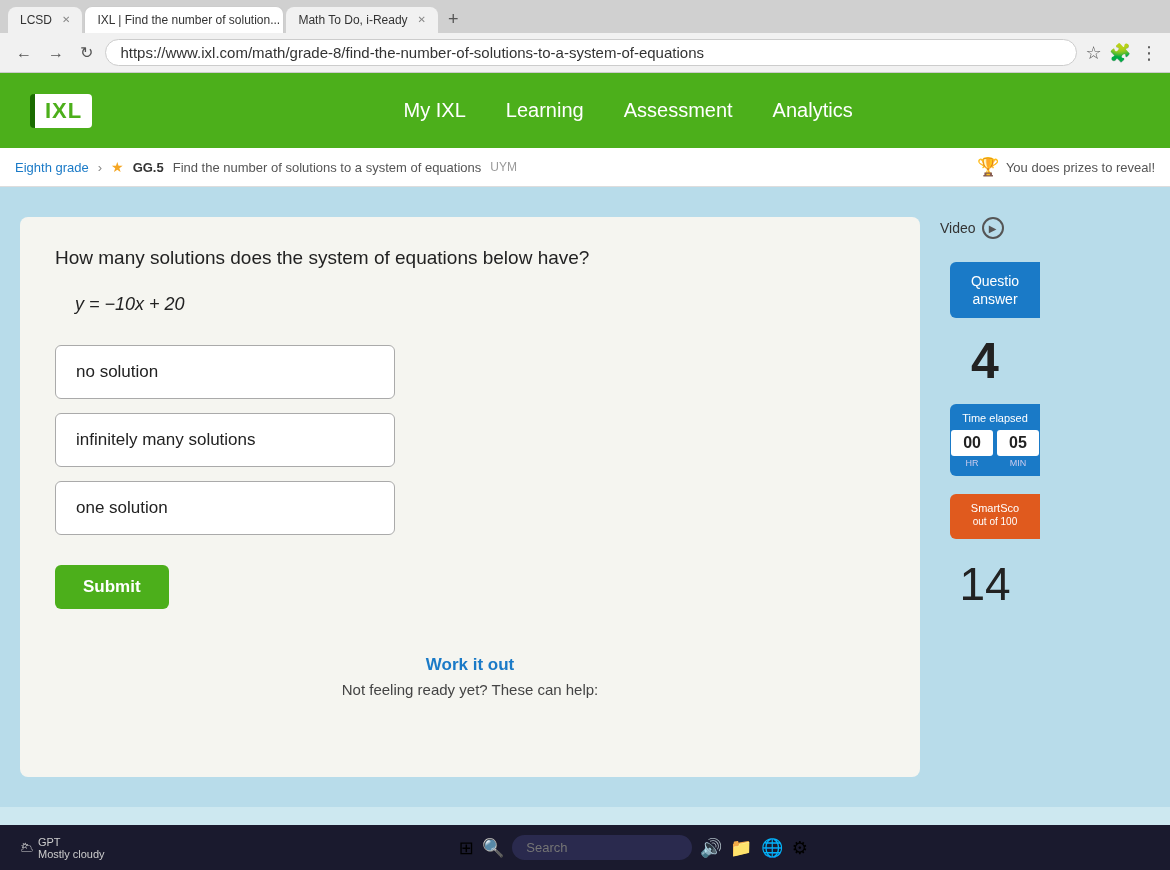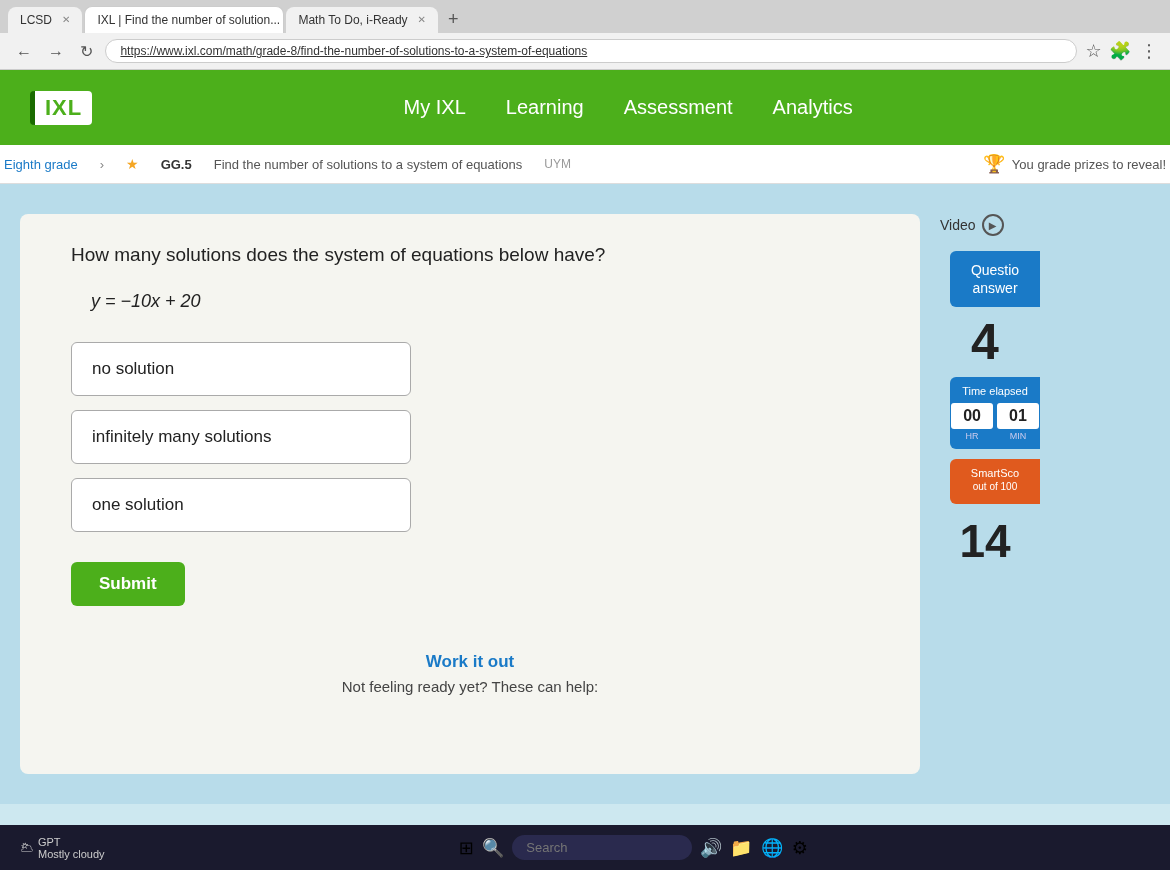--- a/index.html
+++ b/index.html
@@ -44,23 +44,22 @@
       background: #f1f1f1;
       gap: 8px;
     }
     .nav-btn { background: none; border: none; font-size: 16px; cursor: pointer; color: #555; padding: 2px 4px; }
     .url-box {
       flex: 1;
       background: #fff;
       border: 1px solid #ccc;
       border-radius: 20px;
       padding: 4px 14px;
-      font-size: 12px;
+      font-size: 15px;
       color: #333;
-      text-decoration: underline;
     }
 
     
     .ixl-header {
       background: #4caf1b;
       display: flex;
       align-items: center;
       padding: 0 30px;
       height: 75px;
       gap: 24px;
@@ -85,24 +84,24 @@
       color: #fff;
       font-size: 20px;
       font-weight: 500;
       cursor: pointer;
       text-decoration: none;
     }
 
     
     .breadcrumb-bar {
       background: #fff;
-      padding: 8px 4px;
-      display: flex;
-      align-items: center;
-      gap: 22px;
+      padding: 8px 15px;
+      display: flex;
+      align-items: center;
+      gap: 9px;
       font-size: 13px;
       color: #555;
       border-bottom: 1px solid #ddd;
     }
     .breadcrumb-link { color: #1a7ac7; cursor: pointer; }
     .breadcrumb-sep { color: #888; }
     .breadcrumb-star { color: #f5a623; font-size: 14px; }
     .prize-notice {
       margin-left: auto;
       display: flex;
@@ -119,21 +118,21 @@
       padding: 30px 20px;
       min-height: 620px;
       display: flex;
       gap: 20px;
     }
 
     
     .question-panel {
       background: #f5f5f0;
       border-radius: 8px;
-      padding: 30px 51px;
+      padding: 30px 35px;
       flex: 1;
       max-width: 900px;
       position: relative;
     }
 
     .question-text {
       font-size: 19px;
       color: #222;
       margin-bottom: 25px;
       font-weight: 400;
@@ -205,21 +204,21 @@
     .work-it-out-text {
       font-size: 15px;
       color: #444;
     }
 
     
     .right-sidebar {
       width: 90px;
       display: flex;
       flex-direction: column;
-      gap: 10px;
+      gap: 18px;
     }
 
     .video-btn {
       display: flex;
       align-items: center;
       gap: 6px;
       background: none;
       border: none;
       cursor: pointer;
       font-size: 14px;
@@ -292,21 +291,21 @@
       padding: 8px 10px;
       text-align: center;
       position: relative;
       right: -10px;
       font-size: 12px;
     }
     .smartscore-label { font-size: 11px; margin-bottom: 2px; }
     .smartscore-sub { font-size: 10px; margin-bottom: 4px; }
     .smartscore-number {
       font-size: 46px;
-      font-weight: bold;
+      font-weight: normal;
       color: #222;
       text-align: center;
     }
 
     
     .taskbar {
       background: #1a1a2e;
       height: 45px;
       display: flex;
       align-items: center;
@@ -371,21 +370,21 @@
 
 <div class="breadcrumb-bar">
   <a class="breadcrumb-link">Eighth grade</a>
   <span class="breadcrumb-sep">›</span>
   <span class="breadcrumb-star">★</span>
   <span style="font-weight:bold;color:#333;">GG.5</span>
   <span style="color:#555;">Find the number of solutions to a system of equations</span>
   <span style="color:#999;font-size:12px;">UYM</span>
   <div class="prize-notice">
     <span class="prize-trophy">🏆</span>
-    <span>You grade prizes to reveal!</span>
+    <span>You does prizes to reveal!</span>
   </div>
 </div>
 
 <div class="main-area">
 
   <div class="question-panel">
     <p class="question-text">How many solutions does the system of equations below have?</p>
 
     <div class="equations">
       <div class="equation">
@@ -424,21 +423,21 @@
     <div class="time-elapsed-box">
       <div class="time-elapsed-label">
         <span>Time elapsed</span>
       </div>
       <div class="time-values">
         <div>
           <div class="time-box">00</div>
           <div class="time-unit">HR</div>
         </div>
         <div>
-          <div class="time-box">01</div>
+          <div class="time-box">05</div>
           <div class="time-unit">MIN</div>
         </div>
       </div>
     </div>
 
     <div class="smartscore-box">
       <div class="smartscore-label">SmartSco</div>
       <div class="smartscore-sub">out of 100</div>
     </div>
     <div class="smartscore-number">14</div>

